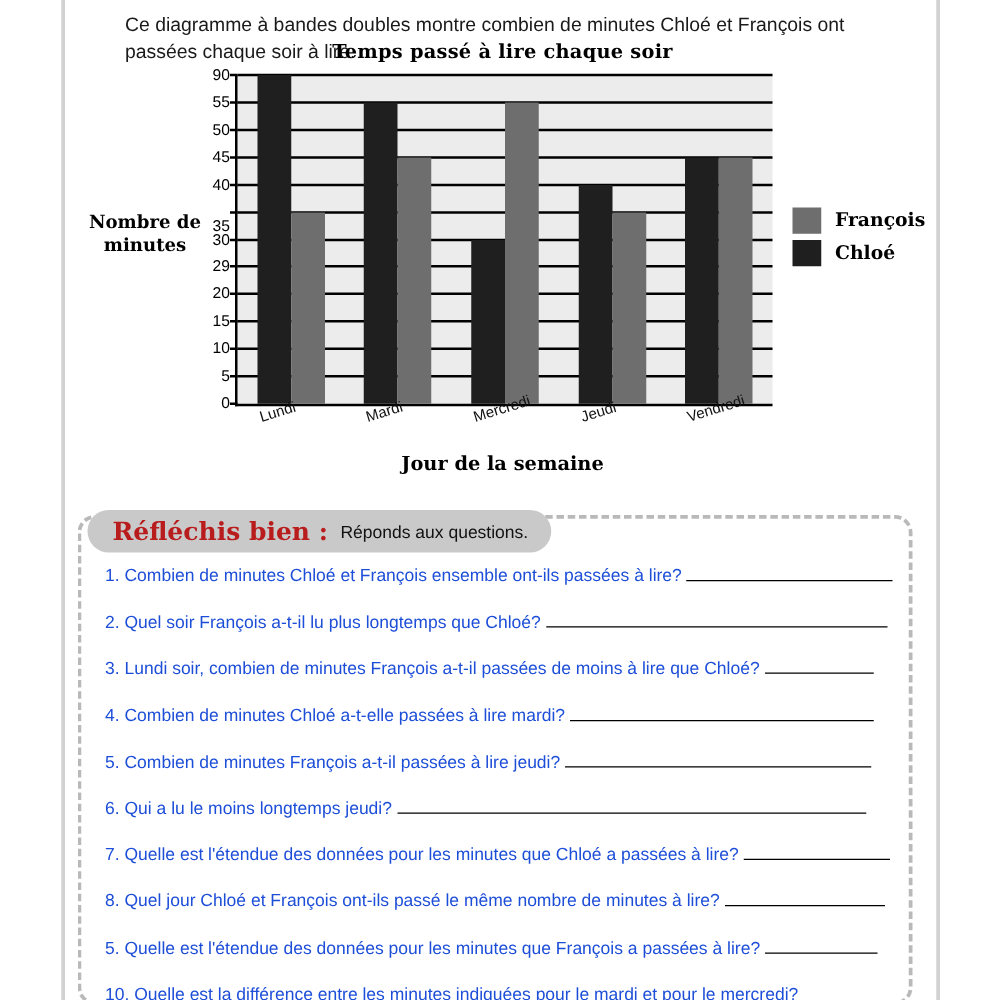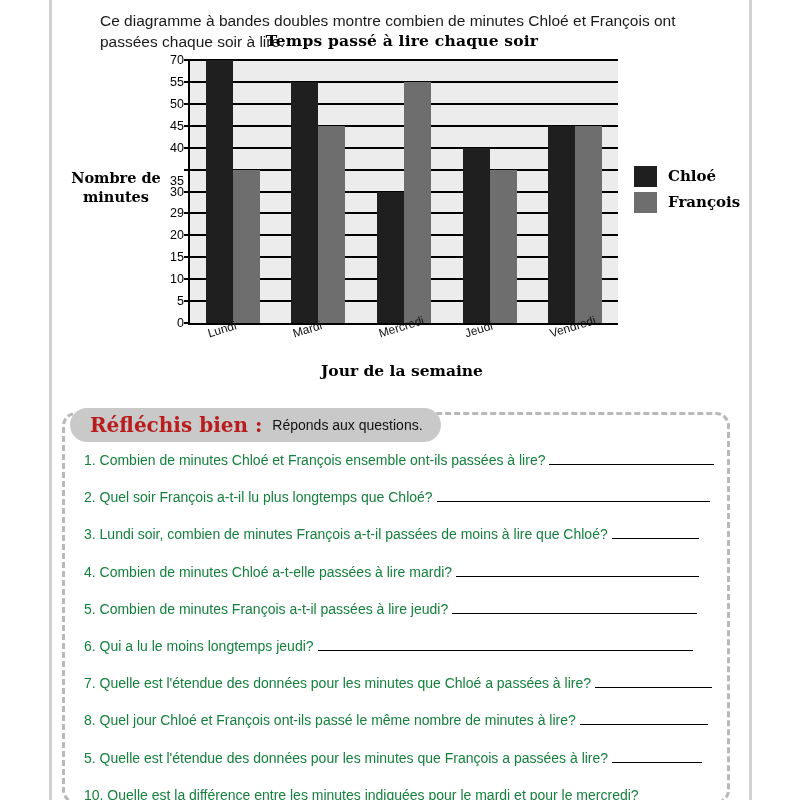--- a/index.html
+++ b/index.html
@@ -199,21 +199,21 @@
   .q-list {
     position: absolute;
     left: 84px;
     top: 450px;
     width: 630px;
   }
   .q-item {
     height: 37.2px;
     font-size: 14px;
     line-height: 20px;
-    color: #15803d;
+    color: #1d4ed8;
     white-space: nowrap;
     overflow: hidden;
   }
   .q-text { }
   .q-blank {
     display: inline-block;
     border-bottom: 1.6px solid #000;
     vertical-align: baseline;
     height: 14px;
     margin-left: 4px;
@@ -261,21 +261,21 @@
     <div class="gridline" style="top: 64.75px;"></div>
     <span class="ytick-label" style="top: 65.75px;">45</span>
     <div class="ytick-mark" style="top: 64.75px;"></div>
     <div class="gridline" style="top: 42.8333px;"></div>
     <span class="ytick-label" style="top: 43.8333px;">50</span>
     <div class="ytick-mark" style="top: 42.8333px;"></div>
     <div class="gridline" style="top: 20.9167px;"></div>
     <span class="ytick-label" style="top: 21.9167px;">55</span>
     <div class="ytick-mark" style="top: 20.9167px;"></div>
     <div class="gridline" style="top: -1px;"></div>
-    <span class="ytick-label" style="top: 0px;">70</span>
+    <span class="ytick-label" style="top: 0px;">90</span>
     <div class="ytick-mark" style="top: -1px;"></div>
     <div class="bar chloe" style="left: 15.8px; width: 27px; height: 263px;"></div>
     <div class="bar francois" style="left: 42.8px; width: 27px; height: 153.417px;"></div>
     <div class="bar chloe" style="left: 101.4px; width: 27px; height: 241.083px;"></div>
     <div class="bar francois" style="left: 128.4px; width: 27px; height: 197.25px;"></div>
     <div class="bar chloe" style="left: 187px; width: 27px; height: 131.5px;"></div>
     <div class="bar francois" style="left: 214px; width: 27px; height: 241.083px;"></div>
     <div class="bar chloe" style="left: 272.6px; width: 27px; height: 175.333px;"></div>
     <div class="bar francois" style="left: 299.6px; width: 27px; height: 153.417px;"></div>
     <div class="bar chloe" style="left: 358.2px; width: 27px; height: 197.25px;"></div>
@@ -284,26 +284,26 @@
 <div id="xticks">
     <span class="xtick-label" style="left: 205.8px;">Lundi</span>
     <span class="xtick-label" style="left: 291.4px;">Mardi</span>
     <span class="xtick-label" style="left: 377px;">Mercredi</span>
     <span class="xtick-label" style="left: 462.6px;">Jeudi</span>
     <span class="xtick-label" style="left: 548.2px;">Vendredi</span>
   </div>
 
 <div class="legend">
   <div class="legend-row">
+    <span class="legend-swatch francois"></span>
+    <span class="legend-label">François</span>
+  </div>
+  <div class="legend-row">
     <span class="legend-swatch chloe"></span>
     <span class="legend-label">Chloé</span>
-  </div>
-  <div class="legend-row">
-    <span class="legend-swatch francois"></span>
-    <span class="legend-label">François</span>
   </div>
 </div>
 
 <div class="questions-panel"></div>
 
 <div class="reflect-banner">
   <span class="reflect-title">Réfléchis bien :</span>
   <span class="reflect-sub">Réponds aux questions.</span>
 </div>
 

